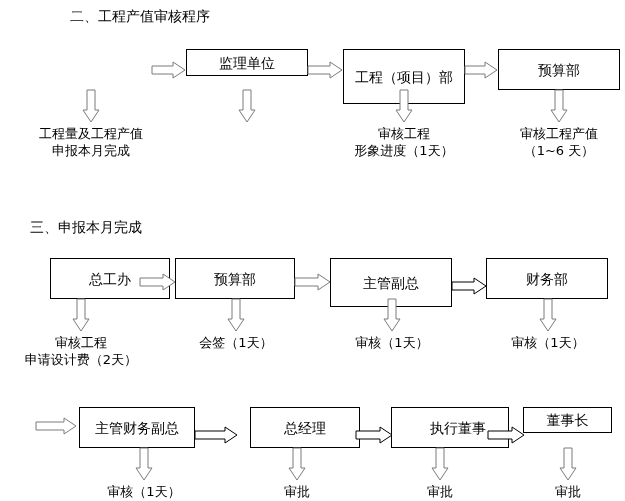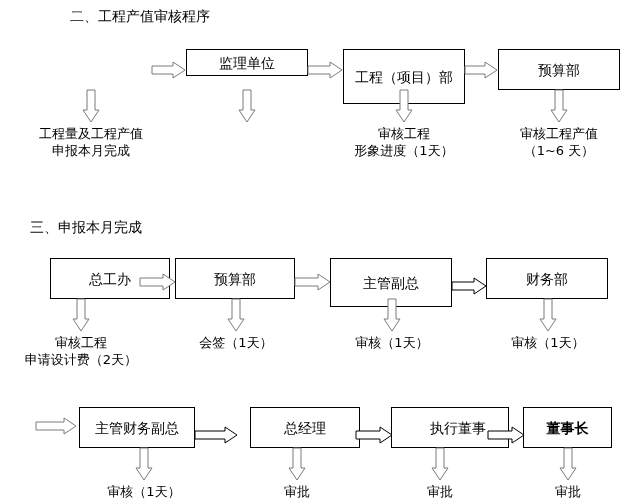--- a/index.html
+++ b/index.html
@@ -182,21 +182,21 @@
 
   <div class="node" style="left:79px; top:407px; width:116px; height:41px;">
     <span>主管财务副总</span>
   </div>
   <div class="node" style="left:250px; top:407px; width:110px; height:41px;">
     <span>总经理</span>
   </div>
   <div class="node" style="left:391px; top:407px; width:118px; height:41px;padding-left:16px;">
     <span>执行董事</span>
   </div>
-  <div class="node" style="left:523px; top:407px; width:89px; height:41px;font-weight:bold;">
+  <div class="node" style="left:523px; top:407px; width:89px; height:26px;">
     <span>董事长</span>
   </div>
 
   <svg class="arrow-svg arrow-dark" style="left:195px; top:426px;" width="44" height="18" viewBox="0 0 44 18">
     <polygon points="0,5 30,5 30,1 42,9 30,17 30,13 0,13"></polygon>
   </svg>
   <svg class="arrow-svg arrow-dark" style="left:356px; top:426px;" width="38" height="18" viewBox="0 0 38 18">
     <polygon points="0,5 24,5 24,1 36,9 24,17 24,13 0,13"></polygon>
   </svg>
   <svg class="arrow-svg arrow-dark" style="left:488px; top:426px;" width="38" height="18" viewBox="0 0 38 18">

